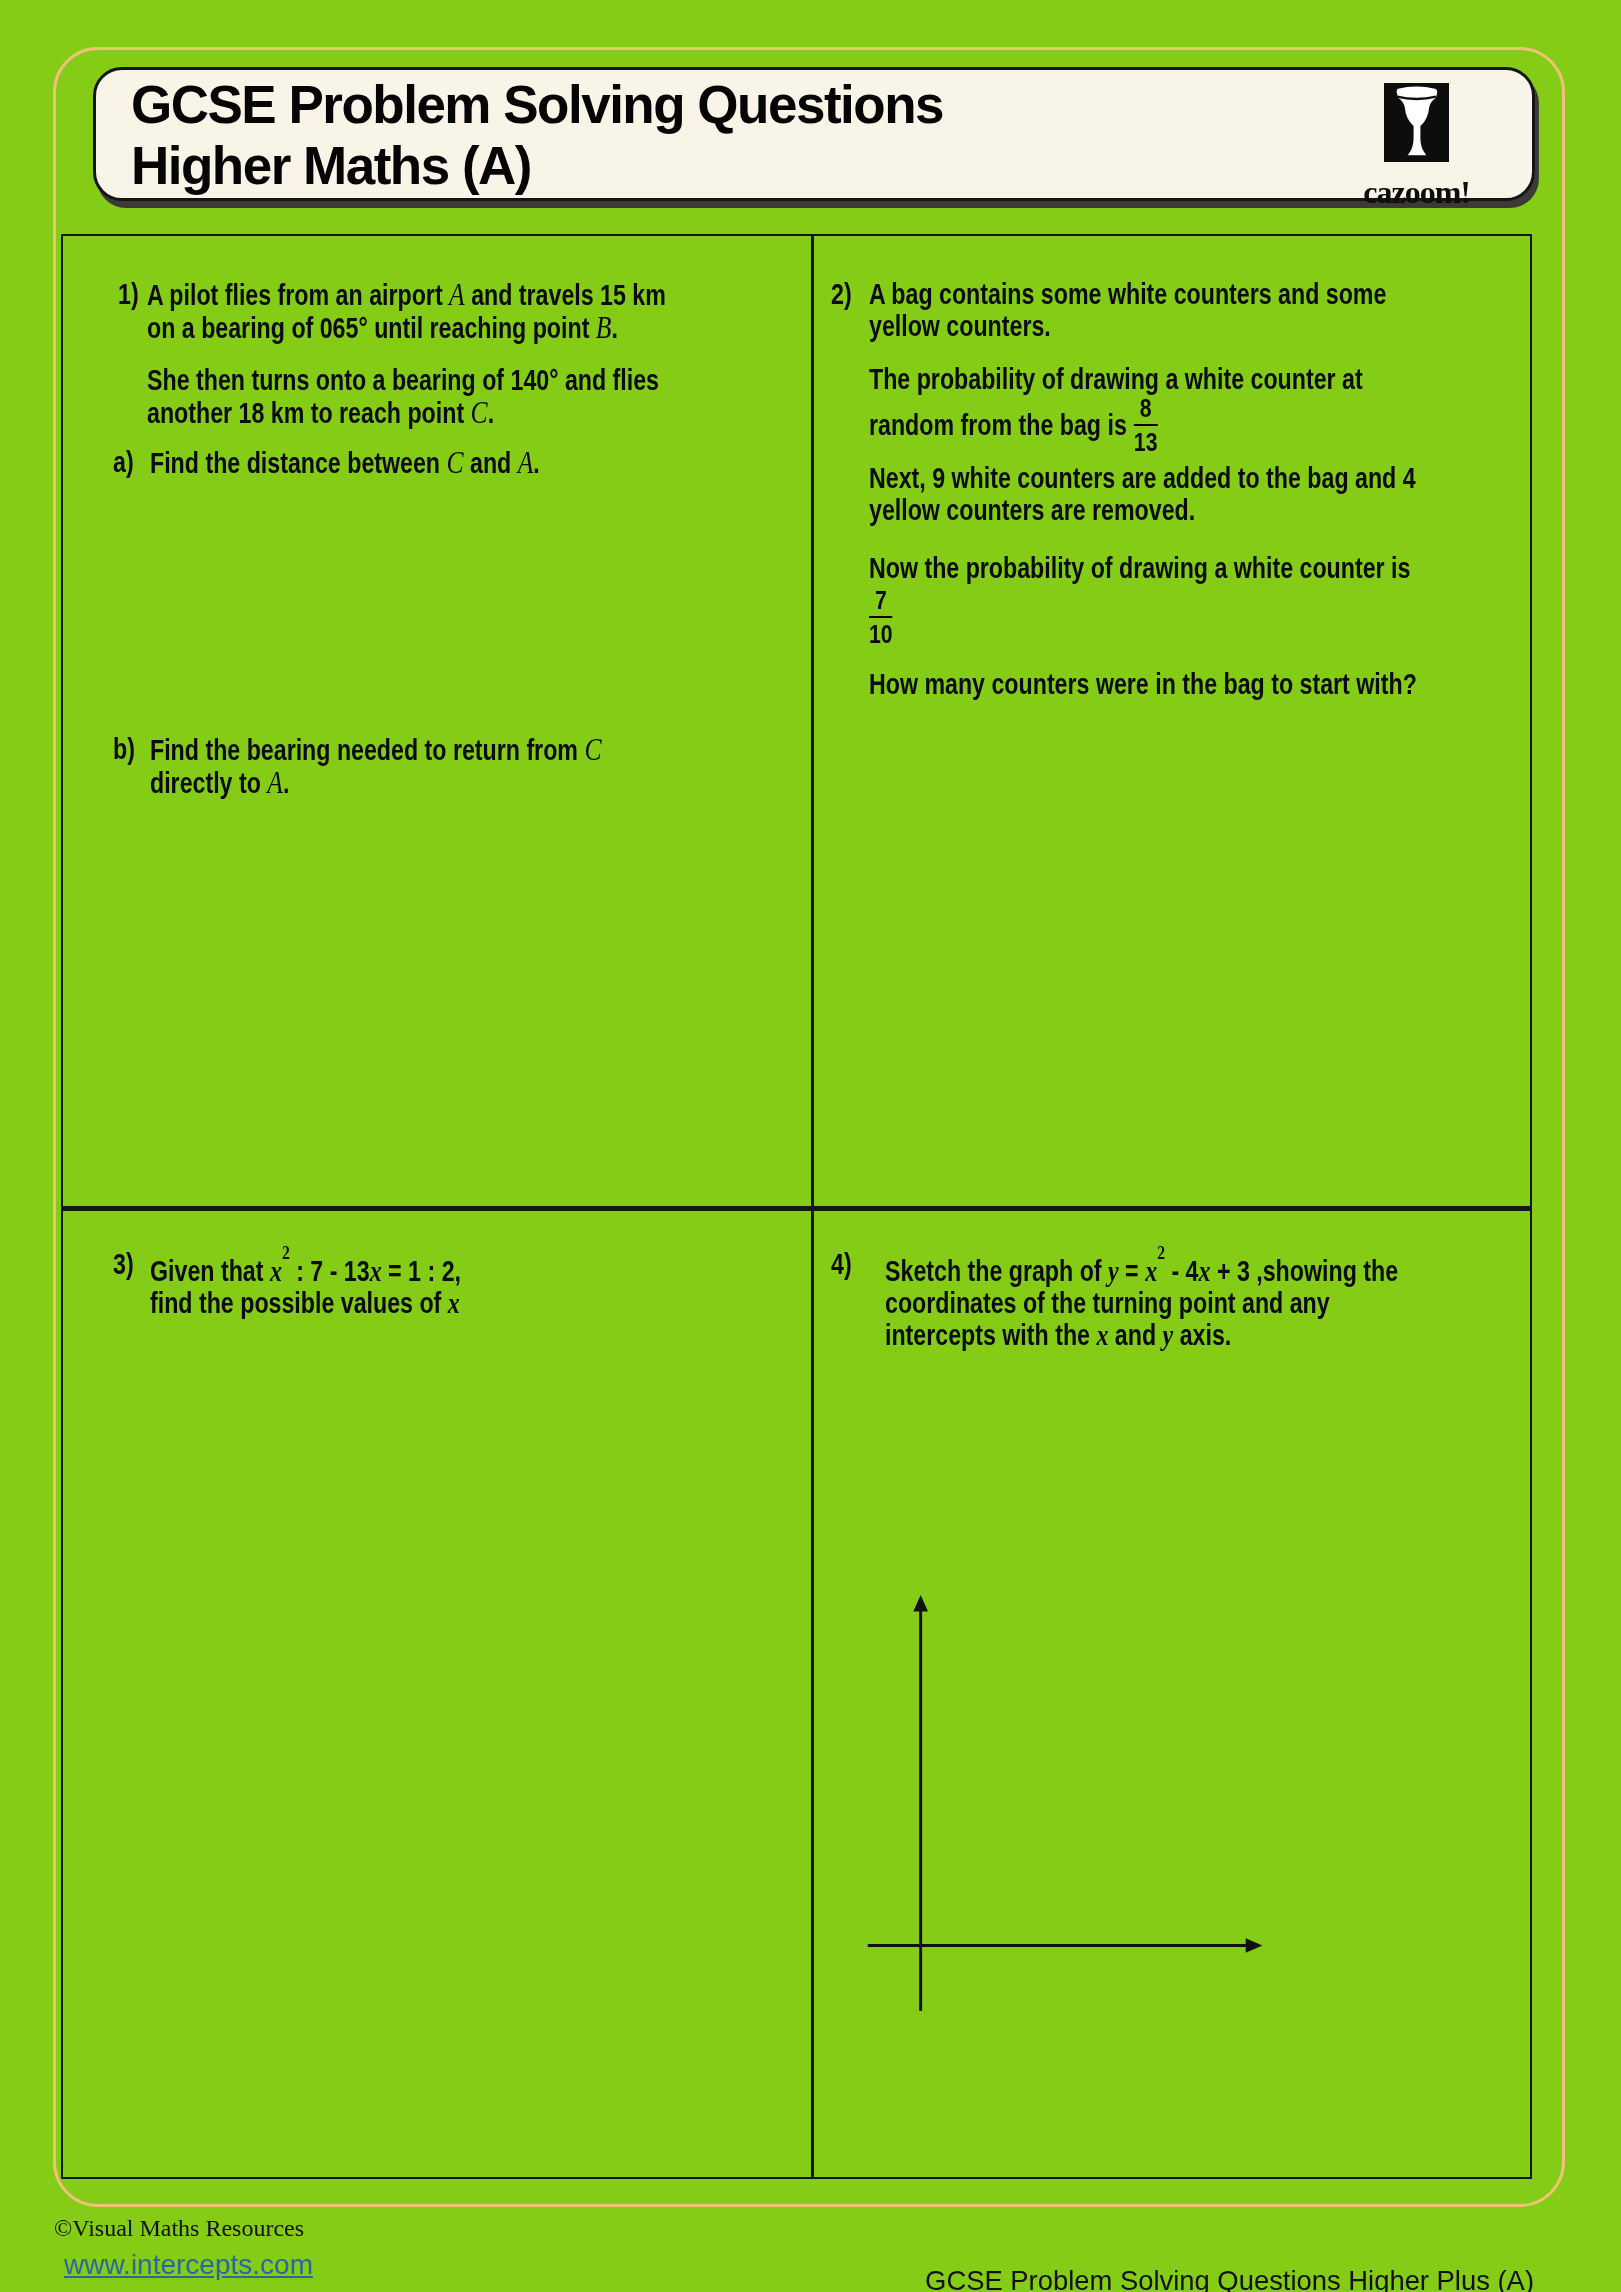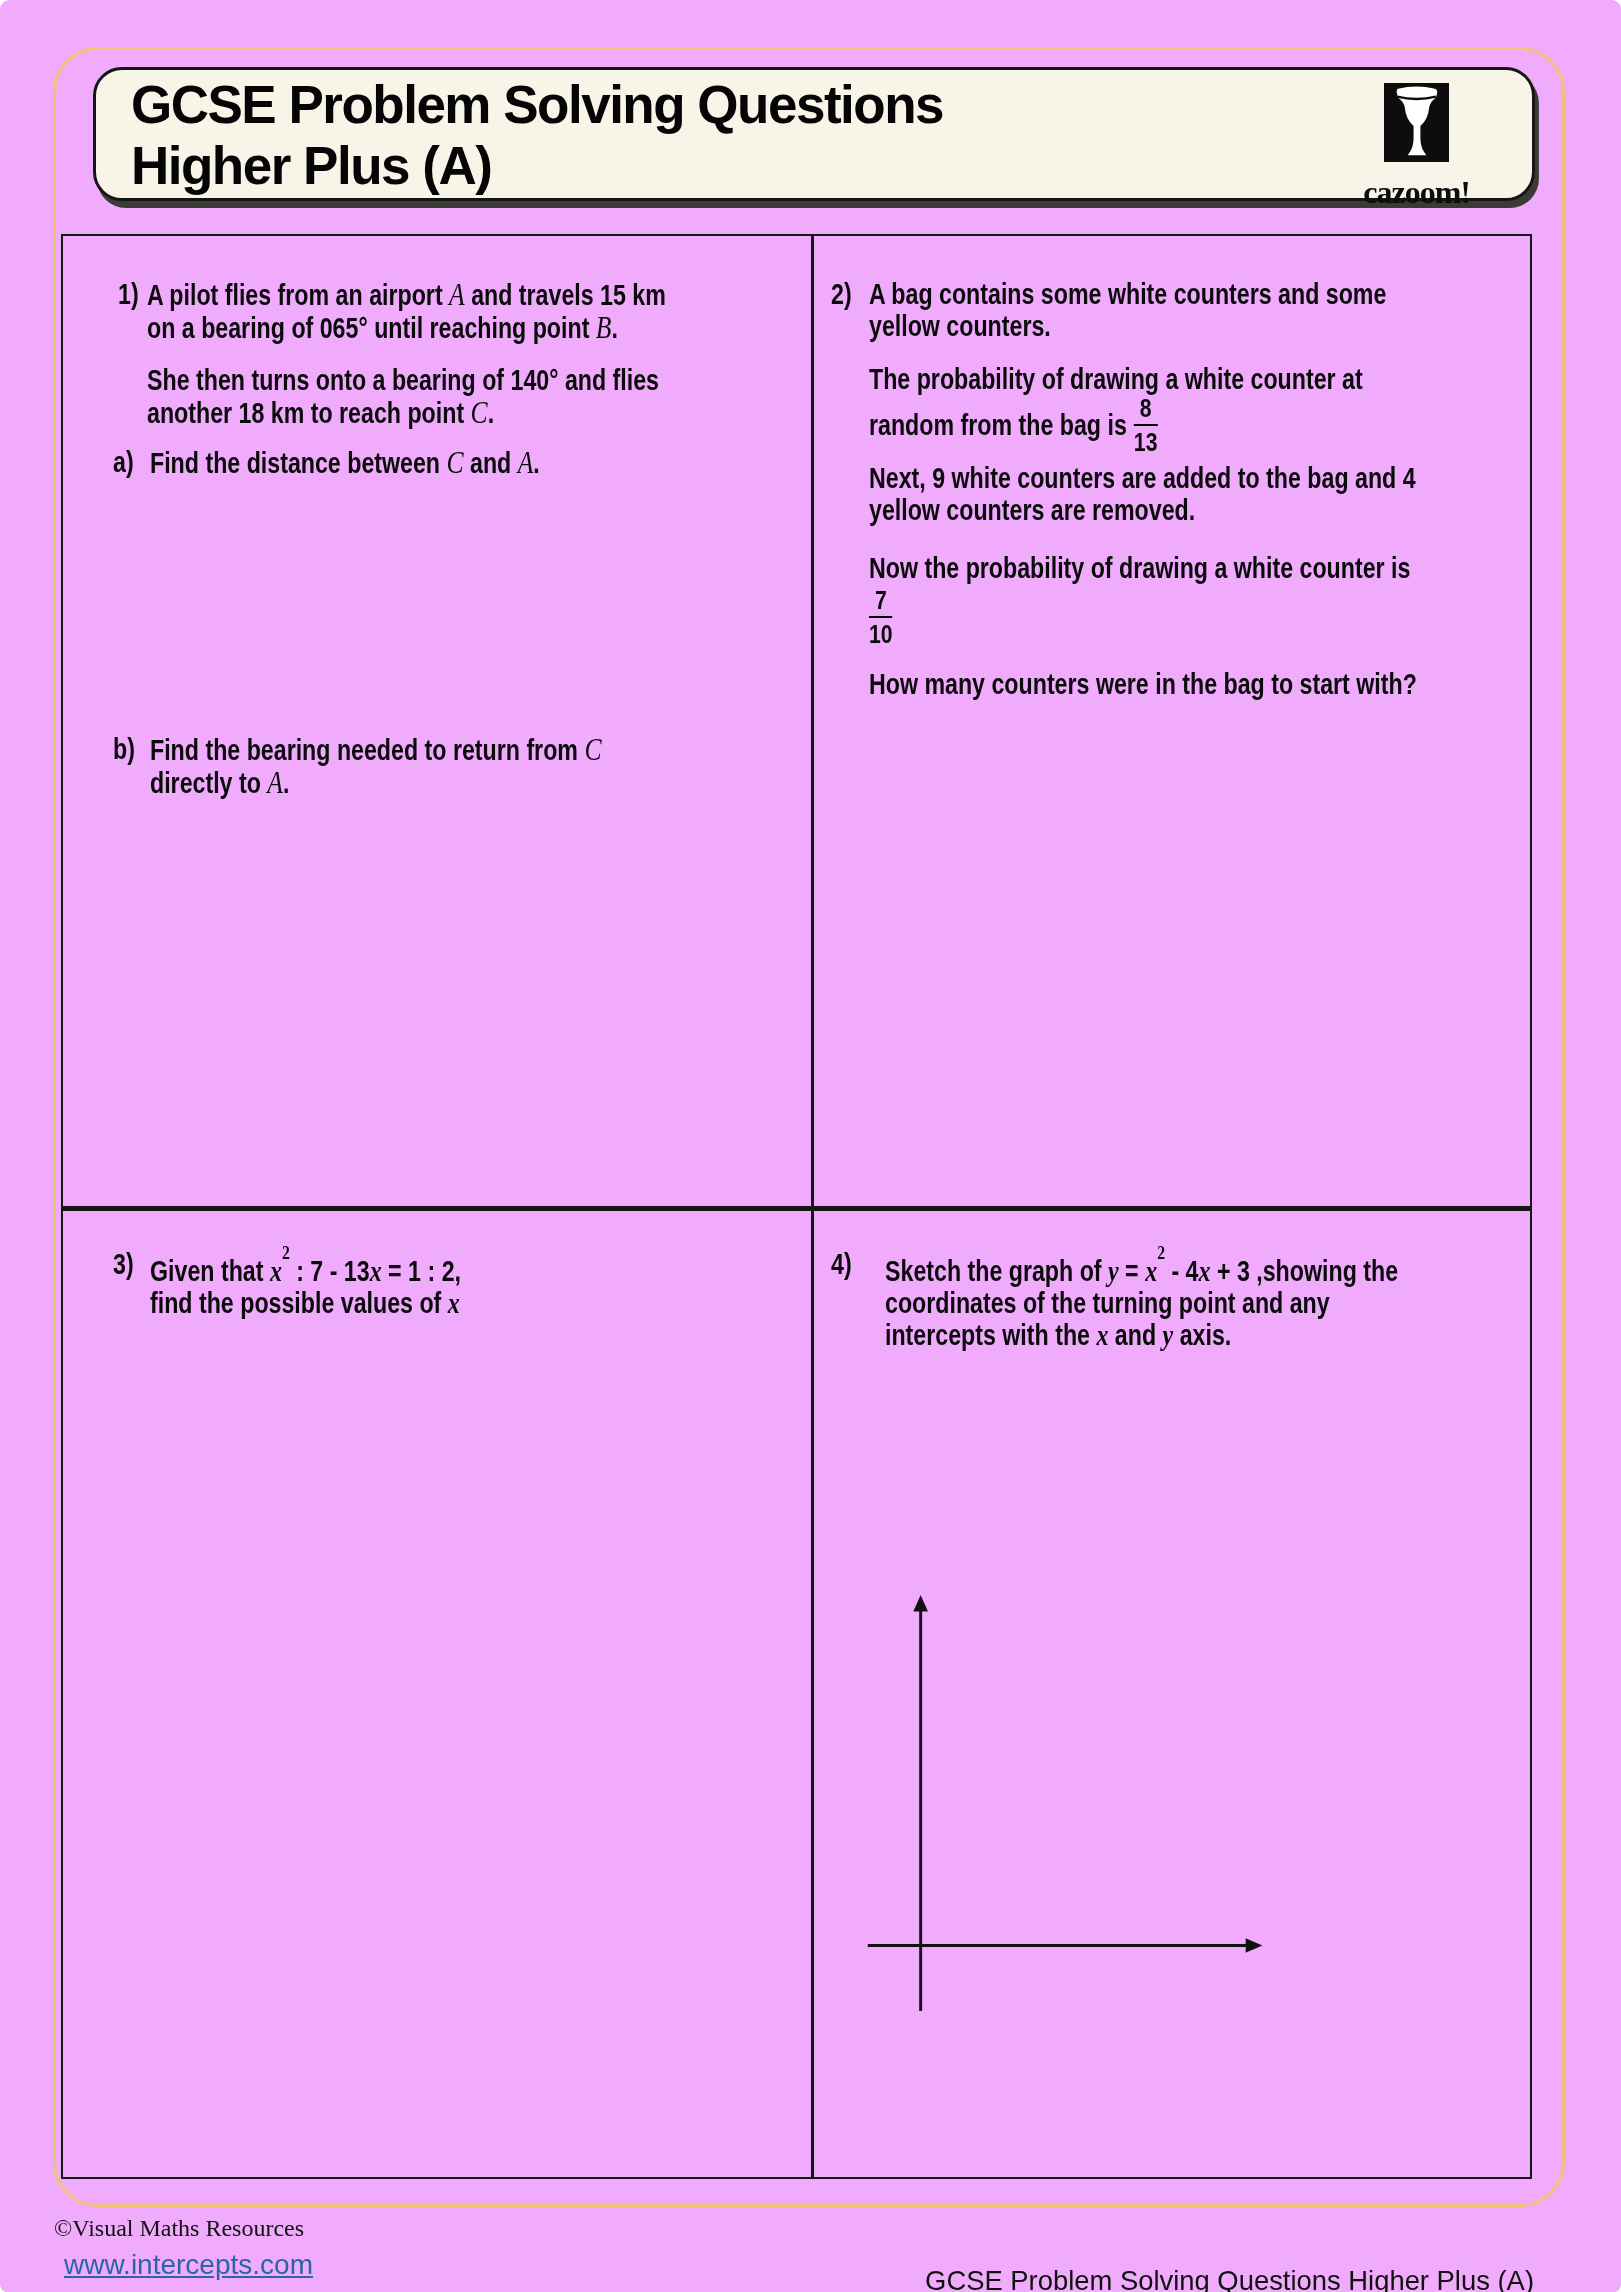--- a/index.html
+++ b/index.html
@@ -1,17 +1,17 @@
 <!DOCTYPE html>
 <html><head>
 <meta charset="utf-8">
 <style>
   html,body{margin:0;padding:0;background:#ffffff;}
-  .page{position:relative;width:1621px;height:2293px;background:#f0abfc;overflow:hidden;
-        font-family:"Liberation Sans","DejaVu Sans",sans-serif;color:#0d0d0d;border-radius:9px;}
+  .page{position:relative;width:1621px;height:2293px;background:#84cc16;overflow:hidden;
+        font-family:"Liberation Sans","DejaVu Sans",sans-serif;color:#0d0d0d;}
 
   
   .page-border{position:absolute;left:53px;top:47px;width:1506px;height:2154px;
                border:3.9px solid #F2C179;border-radius:45px;}
 
   
   .header-box{position:absolute;left:93px;top:67px;width:1436px;height:128px;
               background:#F8F4E8;border:3.9px solid #151515;border-radius:29px;
               box-shadow:3.9px 6.9px 0 #3b3a36;}
   .title{position:absolute;left:35px;top:3.9px;font-size:53px;line-height:61px;
@@ -54,21 +54,21 @@
 </head>
 <body>
 
 <div class="page">
 
   <div class="page-border"></div>
 
   <div class="header-box">
     <div class="title">
       <span>GCSE Problem Solving Questions</span><br>
-      <span>Higher Plus (A)</span>
+      <span>Higher Maths (A)</span>
     </div>
     <div class="logo">
       <div class="logo-square">
         <svg width="65" height="79" viewBox="0 0 66 81">
           <path fill="#ffffff" d="M14,6 Q33,1 52,6 Q55,7 54,11 L53,15 Q47,19 46,25 Q45,37 37,44 L37,57 Q37,67 43,74 L24,74 Q30,67 30,57 L30,44 Q22,37 21,25 Q20,19 14,15 L13,11 Q12,7 14,6 Z"></path>
           <path fill="none" stroke="#0d0d0d" stroke-width="2.5" d="M13,14 Q33,19 53,14"></path>
         </svg>
       </div>
       <div class="logo-text">cazoom!</div>
     </div>

